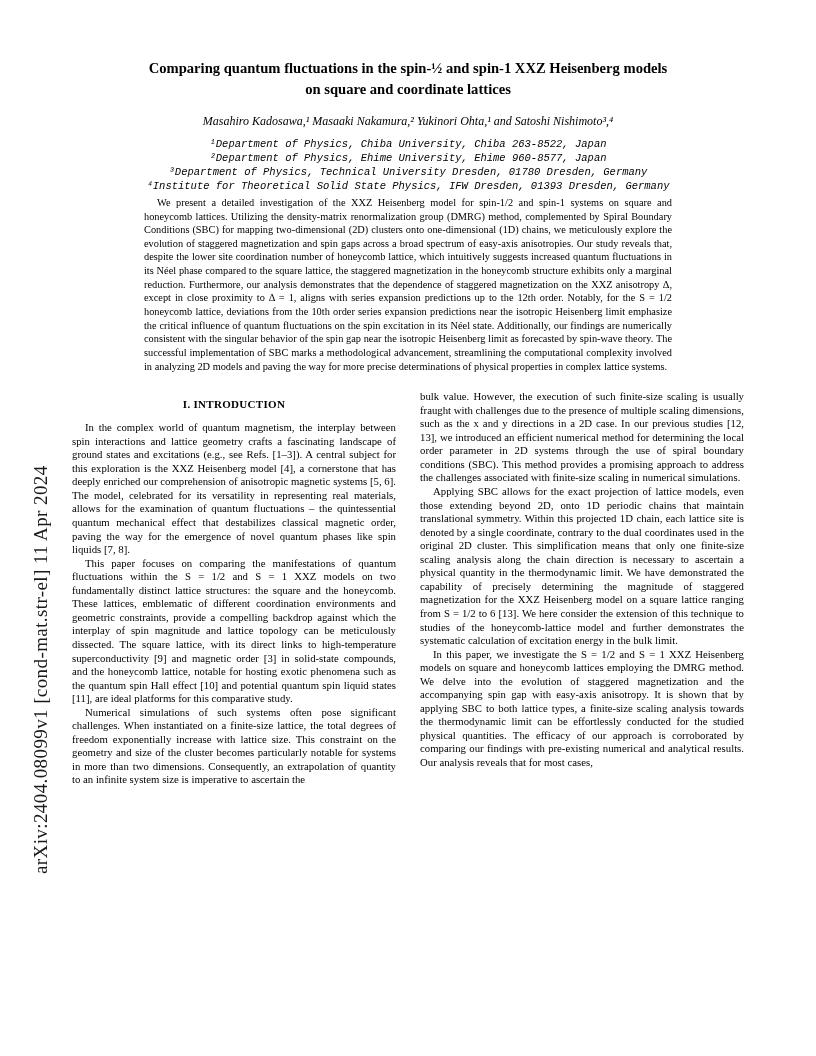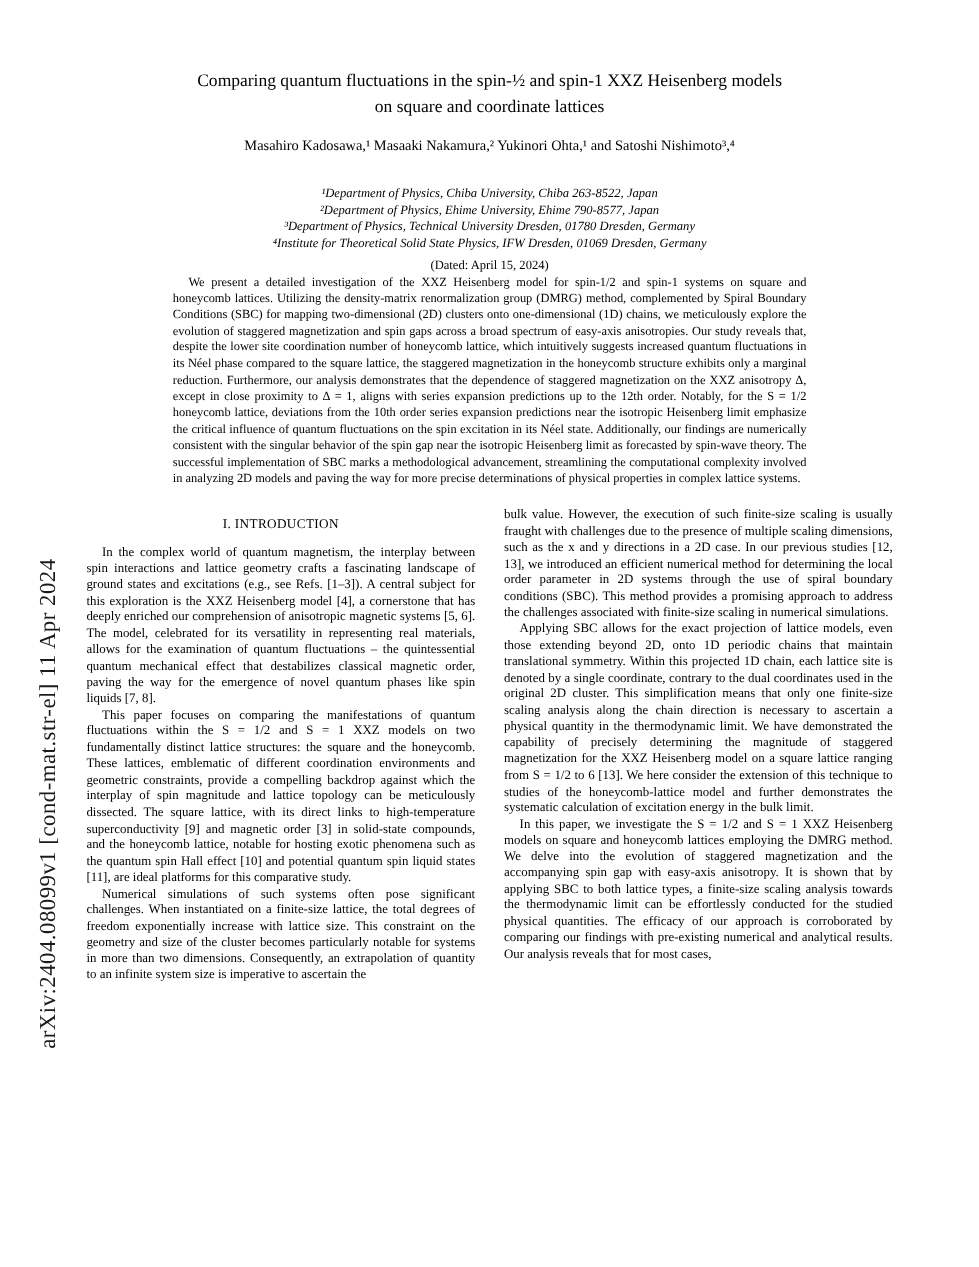--- a/index.html
+++ b/index.html
@@ -24,34 +24,36 @@
     transform-origin: 0 0;
     white-space: nowrap;
     font-size: 19px;
     letter-spacing: 0.4px;
     color: #1a1a1a;
   }
   .title {
     margin: 58px 80px 0;
     text-align: center;
     font-size: 14.6px;
-    font-weight: normal;
+    font-weight: bold;
     line-height: 1.42;
   }
   .authors {
     margin-top: 15px;
     text-align: center;
     font-size: 12px;
+    font-style: italic;
   }
   .affiliations {
-    margin-top: 26px;
+    margin-top: 9px;
     text-align: center;
     font-style: italic;
     font-size: 10.5px;
     line-height: 1.32;
+    font-family: Liberation Mono, monospace;
   }
   .date {
     margin-top: 5px;
     text-align: center;
     font-size: 10.5px;
   }
   .abstract {
     width: 528px;
     margin: 2px auto 0;
     text-align: justify;
@@ -66,21 +68,21 @@
     padding: 0 72px;
     margin-top: 17px;
   }
   .col {
     width: 324px;
   }
   .section-heading {
     margin: 8px 0 11px;
     text-align: center;
     font-size: 11px;
-    font-weight: normal;
+    font-weight: bold;
     letter-spacing: 0.3px;
   }
   .para {
     margin: 0;
     text-align: justify;
     font-size: 10.75px;
     line-height: 13.55px;
     text-indent: 13px;
     hyphens: auto;
     font-family: Liberation Serif, serif;
@@ -96,26 +98,25 @@
 
   <div class="arxiv-strip">arXiv:2404.08099v1  [cond-mat.str-el]  11 Apr 2024</div>
 
   <header>
     <h1 class="title"><span>Comparing quantum fluctuations in the spin-½ and spin-1 XXZ Heisenberg models</span><br><span>on square and coordinate lattices</span></h1>
 
     <div class="authors">Masahiro Kadosawa,¹ Masaaki Nakamura,² Yukinori Ohta,¹ and Satoshi Nishimoto³,⁴</div>
 
     <div class="affiliations">
       <div>¹Department of Physics, Chiba University, Chiba 263-8522, Japan</div>
-      <div>²Department of Physics, Ehime University, Ehime 790-8577, Japan</div>
+      <div>²Department of Physics, Ehime University, Ehime 960-8577, Japan</div>
       <div>³Department of Physics, Technical University Dresden, 01780 Dresden, Germany</div>
-      <div>⁴Institute for Theoretical Solid State Physics, IFW Dresden, 01069 Dresden, Germany</div>
+      <div>⁴Institute for Theoretical Solid State Physics, IFW Dresden, 01393 Dresden, Germany</div>
     </div>
 
-    <div class="date">(Dated: April 15, 2024)</div>
   </header>
 
   <div class="abstract">We present a detailed investigation of the XXZ Heisenberg model for spin-1/2 and spin-1 systems on square and honeycomb lattices. Utilizing the density-matrix renormalization group (DMRG) method, complemented by Spiral Boundary Conditions (SBC) for mapping two-dimensional (2D) clusters onto one-dimensional (1D) chains, we meticulously explore the evolution of staggered magnetization and spin gaps across a broad spectrum of easy-axis anisotropies. Our study reveals that, despite the lower site coordination number of honeycomb lattice, which intuitively suggests increased quantum fluctuations in its Néel phase compared to the square lattice, the staggered magnetization in the honeycomb structure exhibits only a marginal reduction. Furthermore, our analysis demonstrates that the dependence of staggered magnetization on the XXZ anisotropy Δ, except in close proximity to Δ = 1, aligns with series expansion predictions up to the 12th order. Notably, for the S = 1/2 honeycomb lattice, deviations from the 10th order series expansion predictions near the isotropic Heisenberg limit emphasize the critical influence of quantum fluctuations on the spin excitation in its Néel state. Additionally, our findings are numerically consistent with the singular behavior of the spin gap near the isotropic Heisenberg limit as forecasted by spin-wave theory. The successful implementation of SBC marks a methodological advancement, streamlining the computational complexity involved in analyzing 2D models and paving the way for more precise determinations of physical properties in complex lattice systems.</div>
 
   <div class="columns">
 
     <div class="col">
       <h2 class="section-heading">I.   INTRODUCTION</h2>
       <p class="para">In the complex world of quantum magnetism, the interplay between spin interactions and lattice geometry crafts a fascinating landscape of ground states and excitations (e.g., see Refs. [1–3]). A central subject for this exploration is the XXZ Heisenberg model [4], a cornerstone that has deeply enriched our comprehension of anisotropic magnetic systems [5, 6]. The model, celebrated for its versatility in representing real materials, allows for the examination of quantum fluctuations – the quintessential quantum mechanical effect that destabilizes classical magnetic order, paving the way for the emergence of novel quantum phases like spin liquids [7, 8].</p>
       <p class="para">This paper focuses on comparing the manifestations of quantum fluctuations within the S = 1/2 and S = 1 XXZ models on two fundamentally distinct lattice structures: the square and the honeycomb. These lattices, emblematic of different coordination environments and geometric constraints, provide a compelling backdrop against which the interplay of spin magnitude and lattice topology can be meticulously dissected. The square lattice, with its direct links to high-temperature superconductivity [9] and magnetic order [3] in solid-state compounds, and the honeycomb lattice, notable for hosting exotic phenomena such as the quantum spin Hall effect [10] and potential quantum spin liquid states [11], are ideal platforms for this comparative study.</p>

